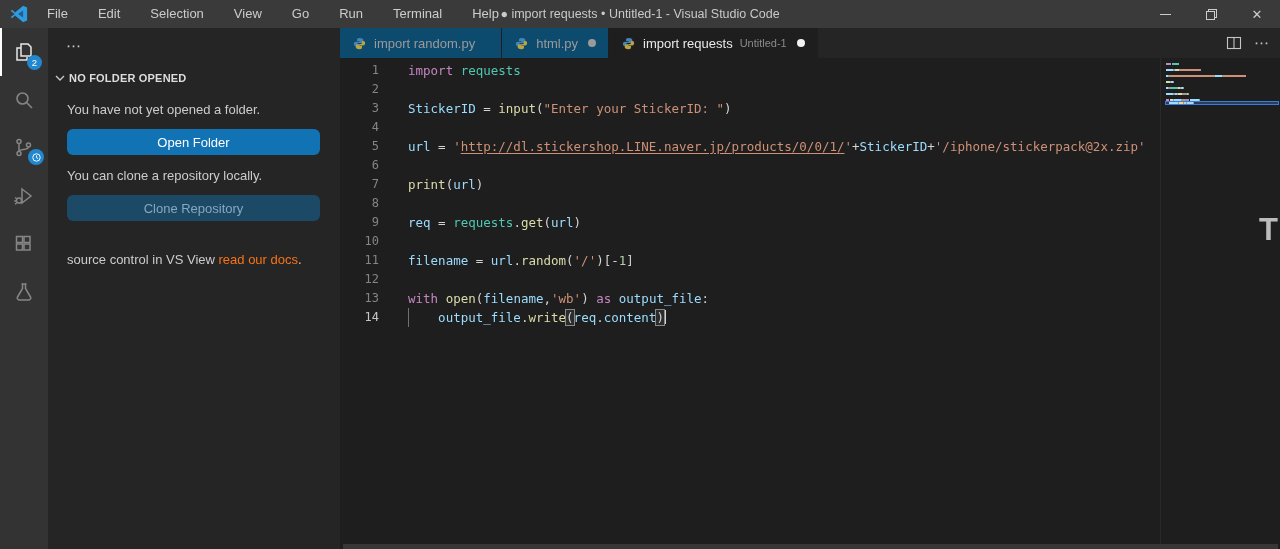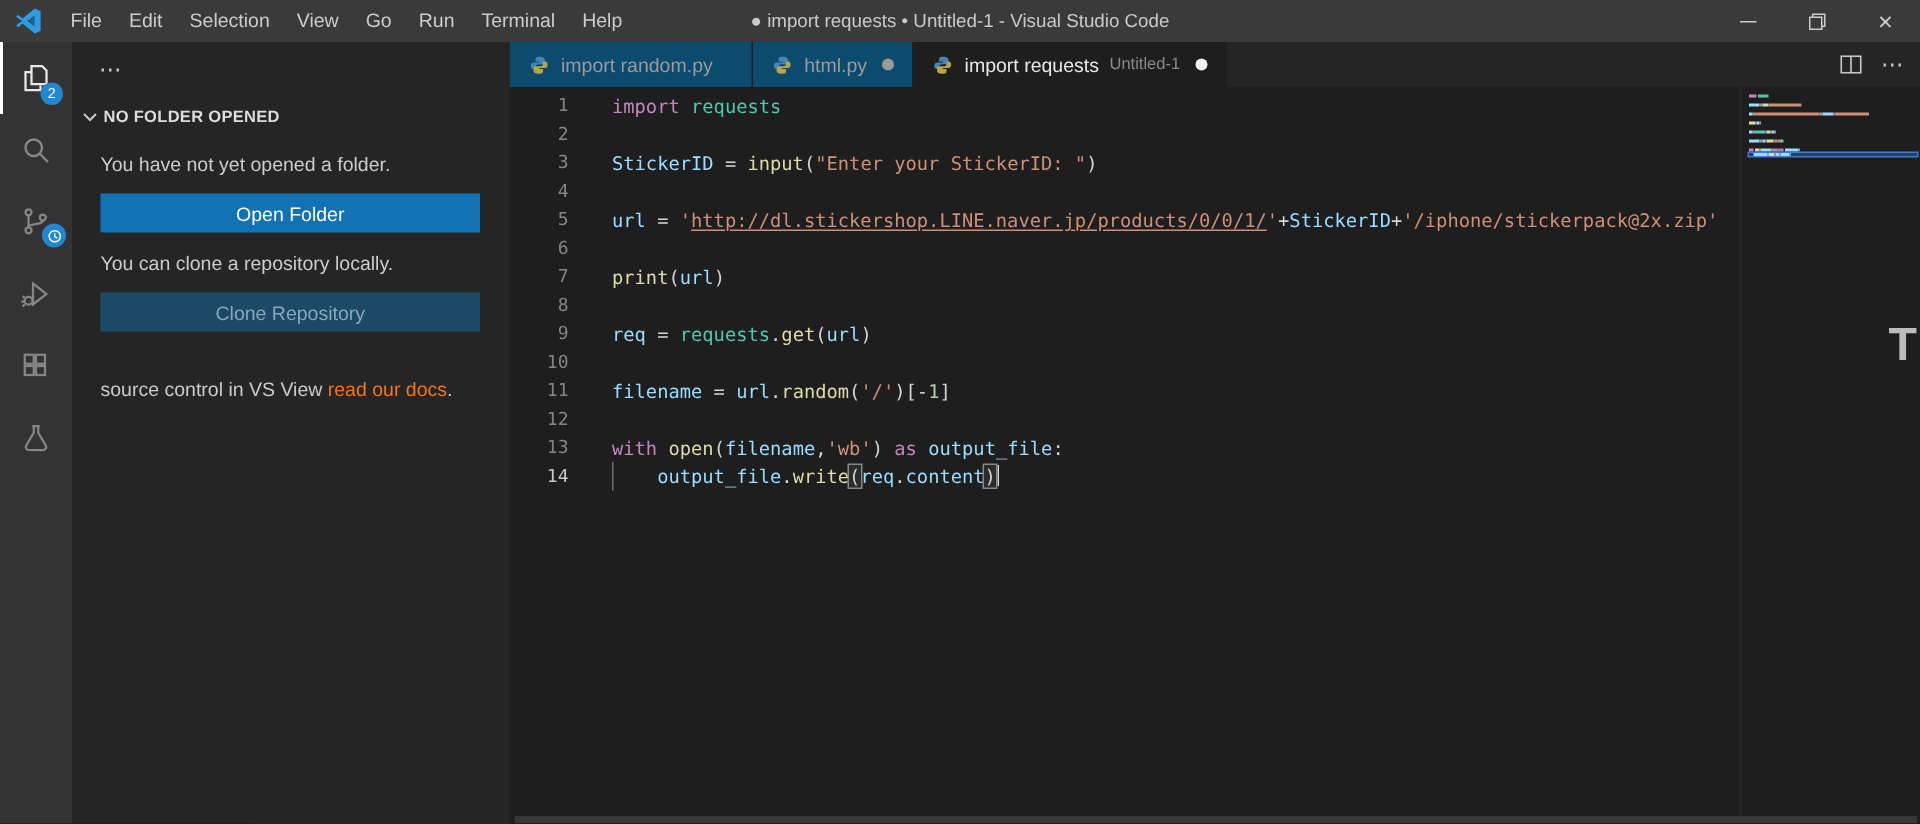--- a/index.html
+++ b/index.html
@@ -4,21 +4,21 @@
 <style>
   * { margin:0; padding:0; box-sizing:border-box; }
   html,body { width:1280px; height:549px; overflow:hidden; background:#1e1e1e;
     font-family:"Liberation Sans", sans-serif; }
   body { position:relative; }
 
   
   .titlebar { position:absolute; left:0; top:0; width:1280px; height:28px;
     background:#3a3a3a; display:flex; align-items:center; z-index:30; }
   .vscode-logo { width:18px; height:18px; margin:0 10px 0 10px; flex:none; }
-  .menu-bar { display:flex; height:100%; align-items:center; }
+  .menu-bar { display:flex; height:100%; align-items:center;gap:12px; }
   .menu-item { padding:0 9px; font-size:13px; color:#cccccc; line-height:28px; cursor:default; }
   .window-title { position:absolute; left:0; top:0; width:1280px; height:28px;
     text-align:center; line-height:28px; font-size:12.5px; color:#c9c9c9; pointer-events:none; }
   .win-controls { position:absolute; right:0; top:0; height:28px; display:flex; }
   .win-btn { width:46px; height:28px; display:flex; align-items:center; justify-content:center;
     color:#cccccc; font-size:13px; }
   .min-glyph { display:inline-block; width:11px; height:1px; background:#cccccc; }
 
   
   .main { position:absolute; left:0; top:28px; width:1280px; height:521px; display:flex; }
@@ -39,21 +39,21 @@
   
   .sidebar { width:292px; background:#252526; flex:none; color:#cccccc; position:relative; }
   .sb-header { height:35px; display:flex; align-items:center; padding:0 18px 0 18px; }
   .sb-title { font-size:11px; color:#bbbbbb; letter-spacing:.4px; flex:1; }
   .sb-more { color:#cccccc; font-size:15px; letter-spacing:1px; }
   .sb-section { display:flex; align-items:center; height:22px; padding-left:4px; margin-top:4px; }
   .sb-section svg { width:16px; height:16px; flex:none; }
   .sb-section-label { font-size:11px; font-weight:bold; color:#dddddd; margin-left:1px; letter-spacing:.2px; }
   .sb-body { padding:12px 20px 0 19px; }
   .sb-text { font-size:13px; color:#cccccc; line-height:18px; margin-bottom:10px; }
-  .sb-btn { display:block; width:253px; height:26px; border:none; border-radius:0;
+  .sb-btn { display:block; width:253px; height:26px; border:none; border-radius:6px;
     font-size:13px; font-family:"Liberation Sans",sans-serif; margin:2px 0 12px 0; }
   .sb-btn.primary { background:#1173b4; color:#ffffff; }
   .sb-btn.disabled { background:#1c4a66; color:#87a7bd; }
   .sb-link { color:#f97316; }
 
   
   .editor { flex:1; position:relative; background:#1e1e1e; overflow:hidden; }
   .tabbar { height:30px; background:#252526; display:flex; align-items:stretch; }
   .tab { display:flex; align-items:center; padding:0 12px; font-size:13px; color:#9a9a9a;
     background:#0c4a6e; border-right:1px solid #1f1f1f; white-space:nowrap; }

